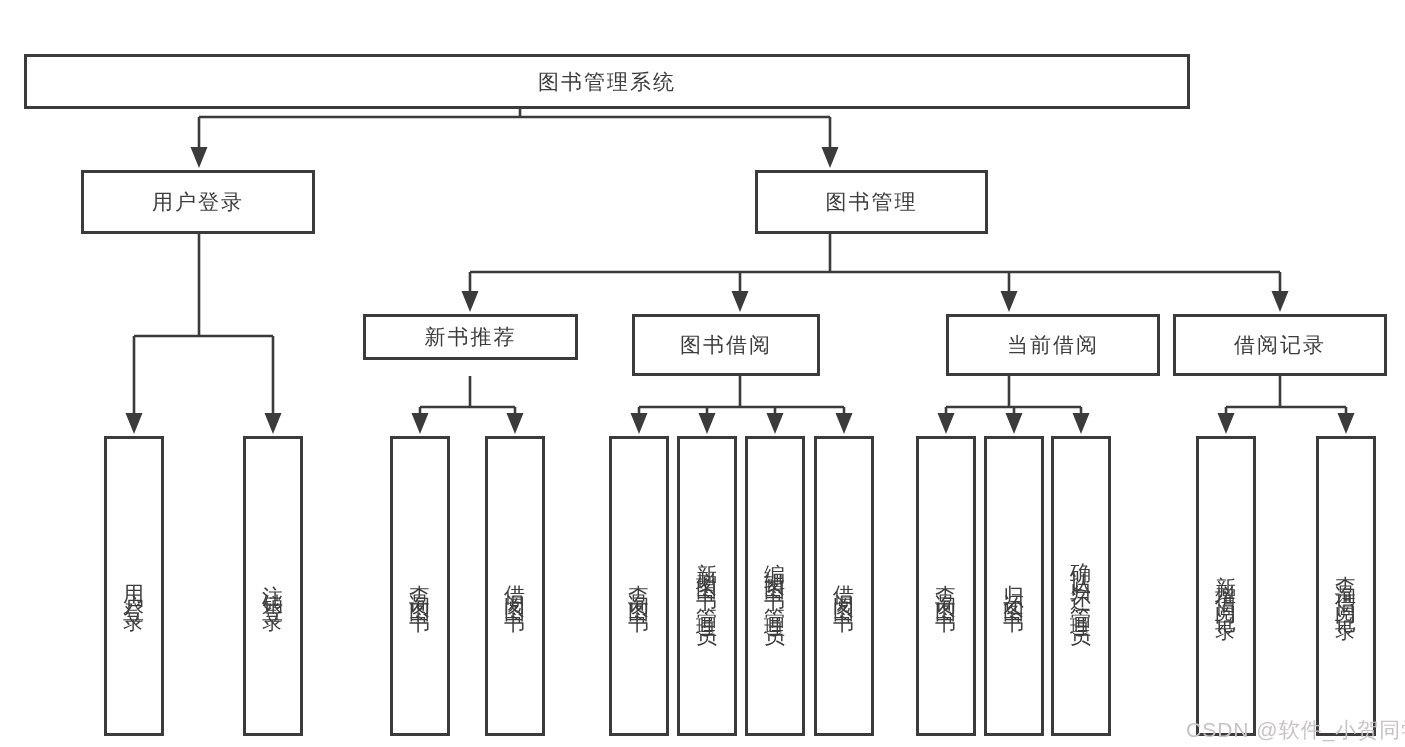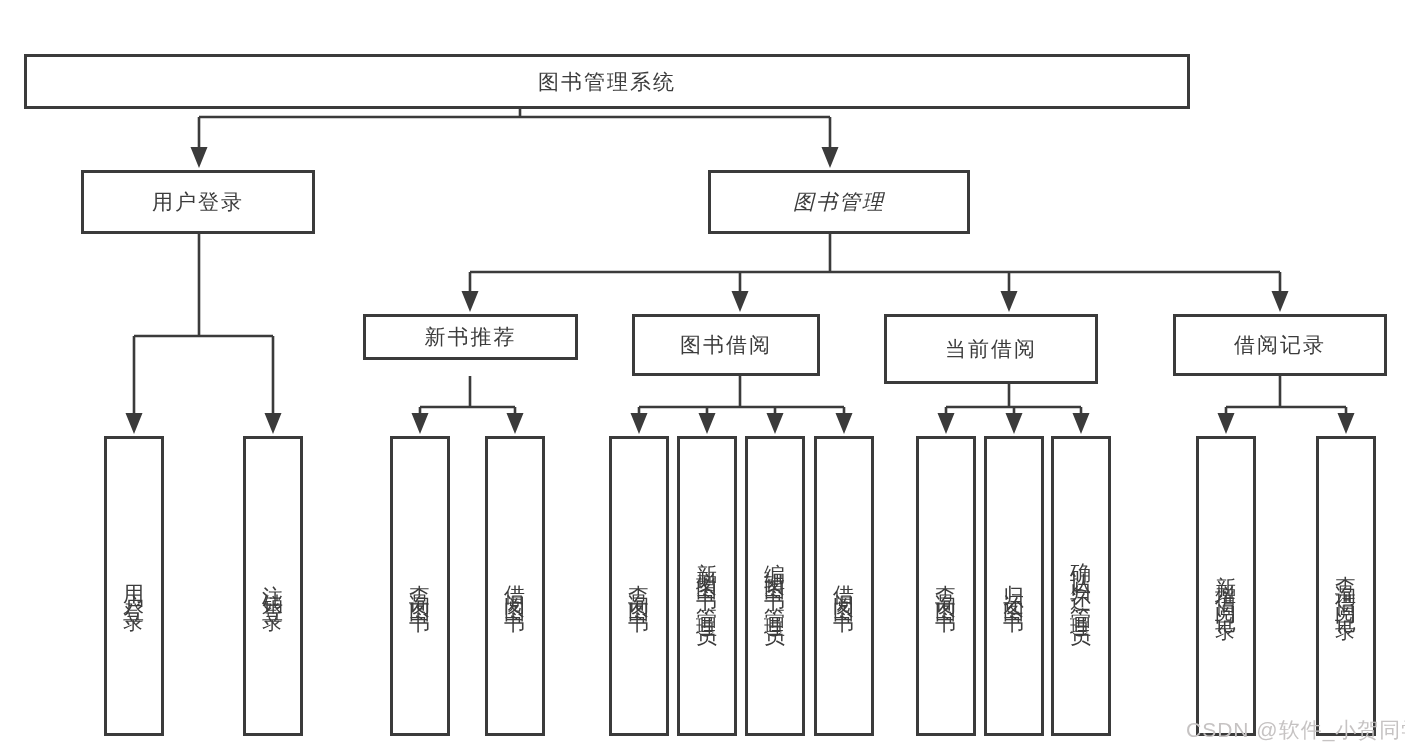--- a/index.html
+++ b/index.html
@@ -34,25 +34,25 @@
     writing-mode: vertical-rl;
     text-orientation: mixed;
     letter-spacing: 9px;
     font-size: 21px;
     line-height: 1;
   }
   
   .n-root { left: 24px;  top: 13px;  width: 1166px; height: 55px; margin-top: 41px; }
   
   .n-l2a  { left: 81px;  top: 170px; width: 234px; height: 64px; }
-  .n-l2b  { left: 708px; top: 170px; width: 262px; height: 64px; font-style: italic; }
+  .n-l2b  { left: 755px; top: 170px; width: 233px; height: 64px; }
   
   .n-l3a  { left: 363px;  top: 314px; width: 215px; height: 46px; }
   .n-l3b  { left: 632px;  top: 314px; width: 188px; height: 62px; }
-  .n-l3c  { left: 884px;  top: 314px; width: 214px; height: 70px; font-family: Liberation Serif, serif; }
+  .n-l3c  { left: 946px;  top: 314px; width: 214px; height: 62px; font-family: Liberation Serif, serif; }
   .n-l3d  { left: 1173px; top: 314px; width: 214px; height: 62px; }
   
   .leaf   { top: 436px; width: 60px; height: 300px; }
   .n-a1 { left: 104px; }  .n-a2 { left: 243px; }
   .n-b1 { left: 390px; }  .n-b2 { left: 485px; }
   .n-c1 { left: 609px; }  .n-c2 { left: 677px; }
   .n-c3 { left: 745px; }  .n-c4 { left: 814px; }
   .n-d1 { left: 916px; }  .n-d2 { left: 984px; }  .n-d3 { left: 1051px; }
   .n-e1 { left: 1196px; } .n-e2 { left: 1316px; }
   .watermark {

